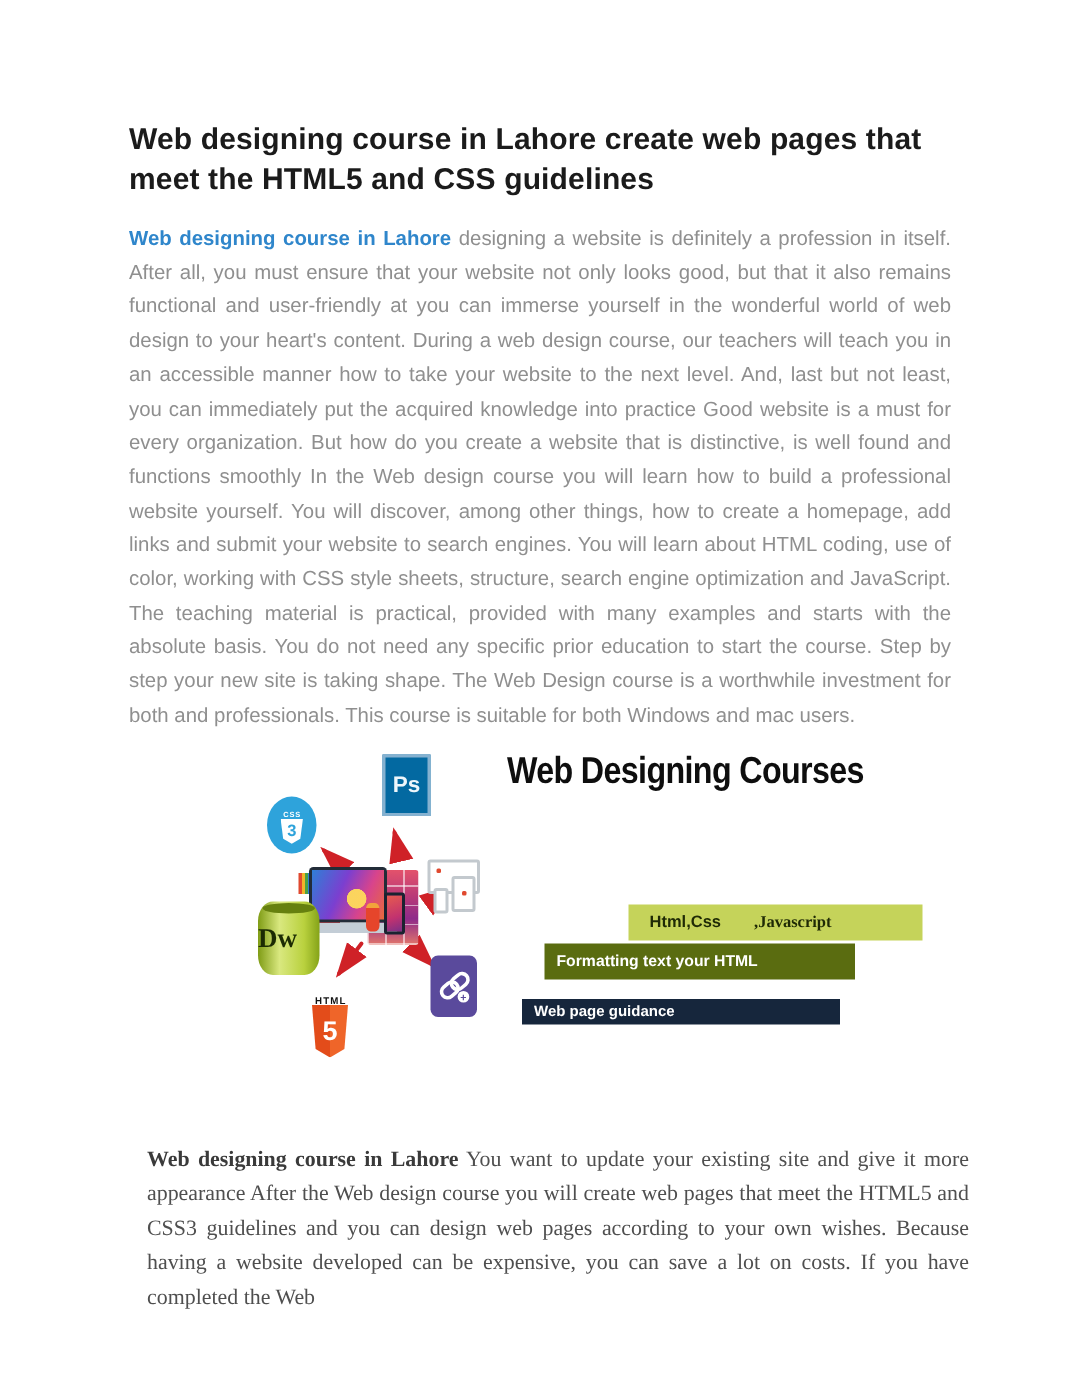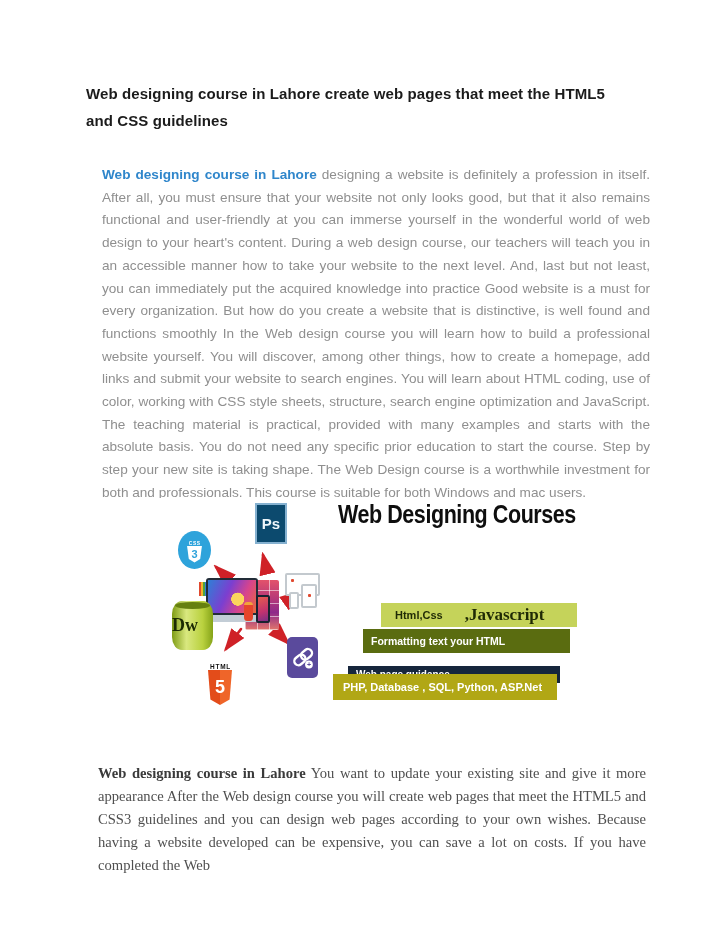--- a/index.html
+++ b/index.html
@@ -3,24 +3,24 @@
 <meta charset="utf-8">
 <style>
   html,body{margin:0;padding:0}
   body{
     width:720px;height:931px;background:#ffffff;position:relative;overflow:hidden;
     font-family:"Liberation Sans",sans-serif;
   }
   
   .heading{
     position:absolute;left:86px;top:80px;width:548px;margin:0;
-    font-size:15px;line-height:27px;font-weight:bold;color:#1b1b1b;letter-spacing:.1px;
+    font-size:20px;line-height:27px;font-weight:bold;color:#1b1b1b;letter-spacing:.1px;
   }
   .intro{
-    position:absolute;left:86px;top:148px;width:548px;margin:16px;
+    position:absolute;left:86px;top:148px;width:548px;margin:0;
     font-size:13.6px;line-height:22.7px;color:#8f8f8f;text-align:justify;
   }
   .lead-link{color:#2f86cb;font-weight:bold;cursor:pointer}
   .outro{
     position:absolute;left:86px;top:750px;width:548px;margin:12px;
     font-family:"Liberation Serif",serif;font-size:14.6px;line-height:23px;
     color:#4f4f4f;text-align:justify;
   }
   .lead-serif{font-weight:bold;color:#3a3a3a}
 
@@ -29,21 +29,21 @@
   .fig-title{
     position:absolute;left:190px;top:2px;margin:0;white-space:nowrap;
     font-size:25px;font-weight:bold;color:#0e0e0e;letter-spacing:-.5px;
     transform:scaleX(.86);transform-origin:left top;
   }
   
   .bar{position:absolute;display:flex;align-items:center;font-weight:bold;font-size:10.5px;white-space:nowrap;box-sizing:border-box}
   .bar1{left:264px;top:55px;width:158px;height:24px;justify-content:center}
   .bar2{left:244px;top:79px;width:167px;height:25px;padding-left:13px;font-size:11.5px}
   .bar3{left:233px;top:105px;width:196px;height:24px;padding-left:14px;font-size:11px}
-  .bar3 .js2{margin-left:22px;font-family:"Liberation Serif",serif;font-size:17px}
+  .bar3 .js2{margin-left:22px;font-family:"Liberation Serif",serif;font-size:11px}
   .bar4{left:215px;top:131px;width:207px;height:24px;padding-left:8px}
   .bar5{left:200px;top:168px;width:212px;height:17px;padding-left:8px;font-size:10px}
   .bar6{left:185px;top:176px;width:224px;height:26px;padding-left:10px;font-size:11px}
 
   
   .arrows{position:absolute;left:0;top:0;pointer-events:none}
 
   
   .icon-css3{position:absolute;left:30px;top:33px;width:33px;height:38px;border-radius:50%;
     display:flex;flex-direction:column;align-items:center;justify-content:center}
@@ -135,21 +135,21 @@
   <div class="kbase"></div>
   <div class="pencils"></div>
   <div class="phone2"></div>
   <div class="canred"></div>
 
   <div class="icon-css3" style="background-color: rgb(46, 163, 219);">
     <span class="css3-tag">CSS</span>
     <span class="css3-shield">3</span>
   </div>
 
-  <div class="icon-ps" style="background-color: #0c4a6e;">
+  <div class="icon-ps" style="background-color: #0369a1;">
     <span>Ps</span>
   </div>
 
   <div class="devices">
     <div class="dev dev-tab-l">
         <div class="speck" style="left:4px;top:4px"></div>
       </div>
     <div class="dev dev-tab-p">
         <div class="speck" style="left:5px;top:8px"></div>
       </div>
@@ -172,29 +172,26 @@
         <rect x="2.5" y="7.5" width="11" height="7.5" rx="3.75"></rect>
         <rect x="10.5" y="7.5" width="11" height="7.5" rx="3.75"></rect>
       </g>
       <circle cx="17.5" cy="18" r="3.6" fill="#ffffff"></circle>
       <text x="17.5" y="20.4" font-size="6.5" fill="#5a4a9c" text-anchor="middle" font-weight="bold">+</text>
     </svg>
   </div>
 
   <h2 class="fig-title">Web Designing Courses</h2>
 
-  <div class="bar bar3" style="background-color: rgb(197, 211, 90);">
+  <div class="bar bar3" style="background-color: rgb(197, 211, 90); margin-left: 38px;">
     <span style="color: rgb(31, 42, 5);">Html,Css</span>
     <span class="js2" style="color: rgb(31, 42, 5);">,Javascript</span>
   </div>
   <div class="bar bar4" style="background-color: rgb(90, 108, 16);">
     <span style="color: rgb(255, 255, 255);">Formatting text your HTML</span>
   </div>
   <div class="bar bar5" style="background-color: rgb(22, 38, 60);">
     <span style="color: rgb(255, 255, 255);">Web page guidance</span>
   </div>
-  <div class="bar bar6" style="background-color: rgb(177, 167, 21);">
-    <span style="color: rgb(255, 255, 255);">PHP, Database , SQL, Python, ASP.Net</span>
-  </div>
 
 </div>
 
 <p class="outro"><span class="lead-serif">Web designing course in Lahore</span><span> You want to update your existing site and give it more appearance After the Web design course you will create web pages that meet the HTML5 and CSS3 guidelines and you can design web pages according to your own wishes. Because having a website developed can be expensive, you can save a lot on costs. If you have completed the Web</span></p>
 
 </body></html>

